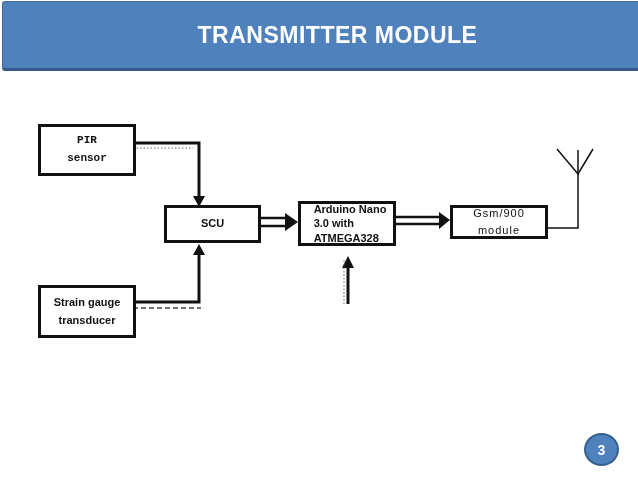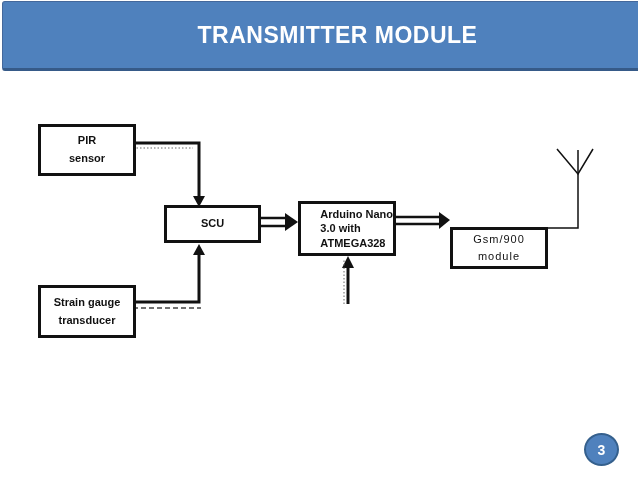--- a/index.html
+++ b/index.html
@@ -44,28 +44,28 @@
     justify-content: center;
   }
   .node span {
     font-size: 11px;
     font-weight: bold;
     color: #111111;
     text-align: center;
     white-space: pre-line;
     line-height: 1.6;
   }
-  .node-pir    { left: 38px;  top: 124px; width: 98px; height: 52px; }
+  .node-pir    { left: 38px;  top: 124px; width: 98px; height: 52px; font-family: Liberation Mono, monospace; }
   .node-scu    { left: 164px; top: 205px; width: 97px; height: 38px; }
   .node-strain { left: 38px;  top: 285px; width: 98px; height: 53px; }
-  .node-arduino{ left: 298px; top: 201px; width: 98px; height: 55px;
-                 justify-content: flex-end; }
+  .node-arduino{ left: 298px; top: 201px; width: 98px; height: 45px;
+                 justify-content: center; }
   .node-arduino span { text-align: left; padding-left: 6px; line-height: 1.3; }
   .node-power  { left: 302px; top: 304px; width: 99px; height: 54px; }
-  .node-gsm    { left: 450px; top: 205px; width: 98px; height: 42px; margin-top: 22px; }
+  .node-gsm    { left: 450px; top: 205px; width: 98px; height: 34px; }
   .node-gsm span { font-weight: normal; letter-spacing: 1px; line-height: 1.55; }
   .page-badge {
     position: absolute;
     left: 584px; top: 433px;
     width: 35px; height: 33px;
     box-sizing: border-box;
     background: #4f81bd;
     border: 2px solid #35608d;
     border-radius: 50%;
     display: flex;

